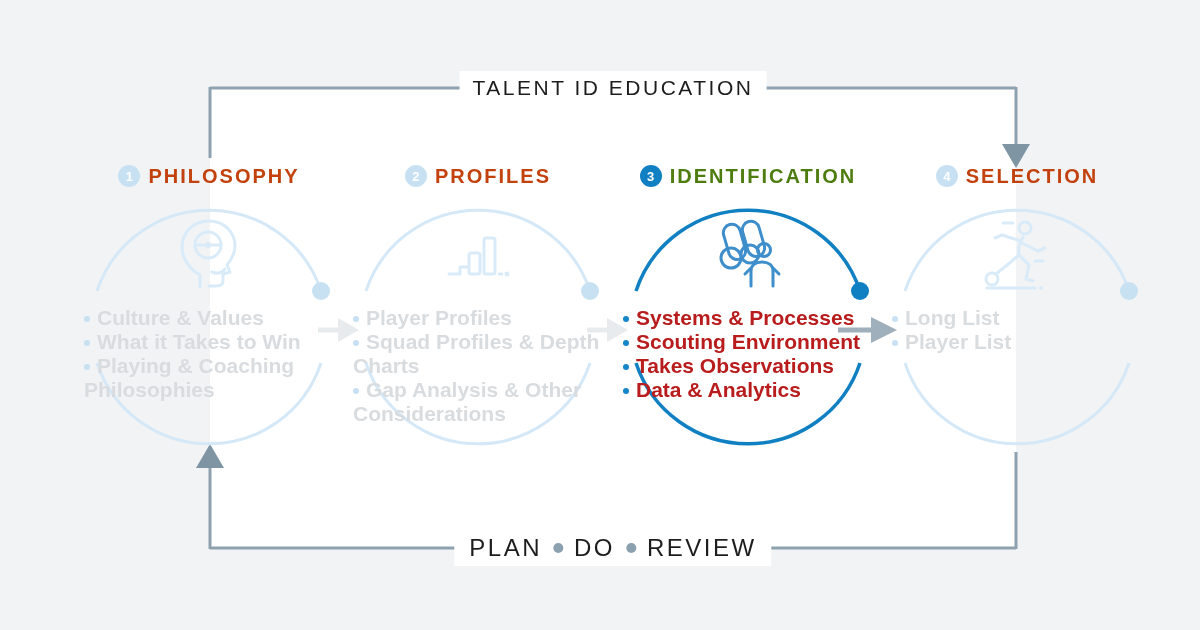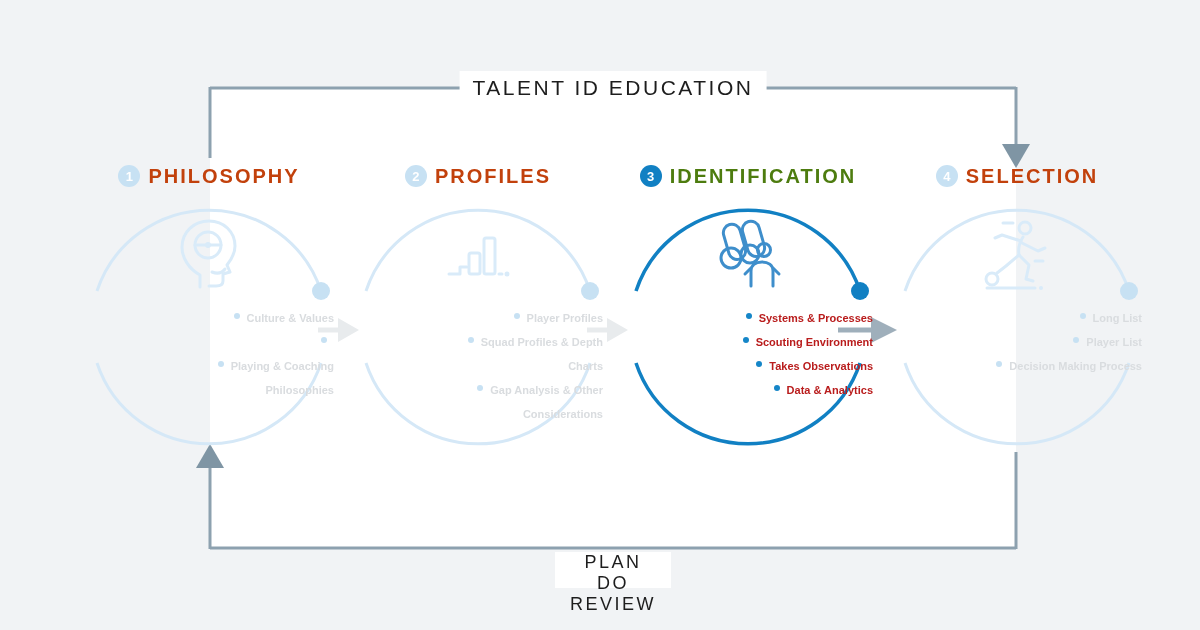--- a/index.html
+++ b/index.html
@@ -10,40 +10,40 @@
   }
   svg.overlay{position:absolute;left:0;top:0;}
   
   .banner{
     position:absolute;left:613px;transform:translateX(-50%);
     background:#ffffff;white-space:nowrap;
     font-weight:normal;color:#1d1d1d;letter-spacing:2.5px;
     display:flex;align-items:center;
   }
   .banner.top{top:71px;height:34px;font-size:21px;padding:0 13px;}
-  .banner.bottom{top:552px;height:36px;font-size:18px;padding:0 15px;flex-direction:column;}
+  .banner.bottom{top:530px;height:36px;font-size:24px;padding:0 15px;}
   .sep-dot{width:10px;height:10px;border-radius:50%;background:#8ca1b0;margin:0 11px;display:inline-block;}
   
   .stage{position:absolute;top:162px;width:280px;}
   .stage-heading{display:flex;align-items:center;justify-content:center;gap:8px;height:28px;}
   .badge{
     width:22px;height:22px;border-radius:50%;flex:0 0 22px;
     display:flex;align-items:center;justify-content:center;
     color:#ffffff;font-size:13px;font-weight:bold;background:#c7e1f3;
   }
   .stage-title{font-size:20px;font-weight:bold;letter-spacing:2px;color:#c2410c;white-space:nowrap;}
   .stage.active .badge{background:#1180c3;}
   .stage.active .stage-title{color:#4d7c0f;}
   .icon-wrap{height:98px;margin-top:14px;display:flex;align-items:center;justify-content:center;}
   .icon-wrap svg{stroke:#d9ebf9;fill:none;stroke-width:3;stroke-linecap:round;stroke-linejoin:round;}
   .icon-wrap svg .fdot{fill:#d9ebf9;stroke:none;}
   .stage.active .icon-wrap svg{stroke:#3e8ecb;}
   .bullets{width:250px;margin:4px auto 0;}
   .bullet{
-    text-align:right;font-size:11px;font-weight:bold;line-height:24px;
+    text-align:left;font-size:21px;font-weight:bold;line-height:24px;
     color:#d9dcdf;
   }
   .bullet .text{white-space:pre-line;}
   .b-dot{
     display:inline-block;width:6px;height:6px;border-radius:50%;
     background:#c7e1f3;margin-right:7px;vertical-align:3px;
   }
   .stage.active .bullet{color:#b91c1c;}
   .stage.active .b-dot{background:#1586c8;}
 </style>
@@ -112,21 +112,21 @@
     <svg width="84" height="84" viewBox="0 0 84 84">
       <path d="M33,76 V64 C22,58 15,47 15,36 C15,21 27,10 42,10 C57,10 68,21 68,35 C68,43 64,49 60,54 L63,61 L56,63 V70 C56,74 53,75 49,75 L42,75"></path>
       <circle cx="41" cy="34" r="13"></circle>
       <path d="M28,34 H54"></path>
       <circle class="fdot" cx="41" cy="34" r="3"></circle>
       <path d="M45,61 C50,63 55,62 58,58"></path>
     </svg>
   </div>
   <div class="bullets">
     <div class="bullet"><span class="b-dot"></span><span class="text">Culture &amp; Values</span></div>
-    <div class="bullet"><span class="b-dot"></span></div>
+    <div class="bullet"><span class="b-dot"></span><span class="text">What it Takes to Win</span></div>
     <div class="bullet"><span class="b-dot"></span><span class="text">Playing &amp; Coaching
 Philosophies</span></div>
   </div>
 </div>
 
 <div class="stage" style="left:338px">
   <div class="stage-heading">
     <span class="badge">2</span>
     <span class="stage-title">PROFILES</span>
   </div>
@@ -189,21 +189,20 @@
       <circle cx="17" cy="68" r="6"></circle>
       <path d="M12,77 H60"></path>
       <path d="M28,12 H38"></path>
       <path d="M60,50 H68"></path>
       <circle class="fdot" cx="66" cy="77" r="2"></circle>
     </svg>
   </div>
   <div class="bullets">
     <div class="bullet"><span class="b-dot"></span><span class="text">Long List</span></div>
     <div class="bullet"><span class="b-dot"></span><span class="text">Player List</span></div>
-    <div class="bullet"><span class="b-dot"></span><span class="text">Decision Making Process</span></div>
   </div>
 </div>
 
 <div class="banner bottom">
   <span>PLAN</span>
   <span class="sep-dot"></span>
   <span>DO</span>
   <span class="sep-dot"></span>
   <span>REVIEW</span>
 </div>

